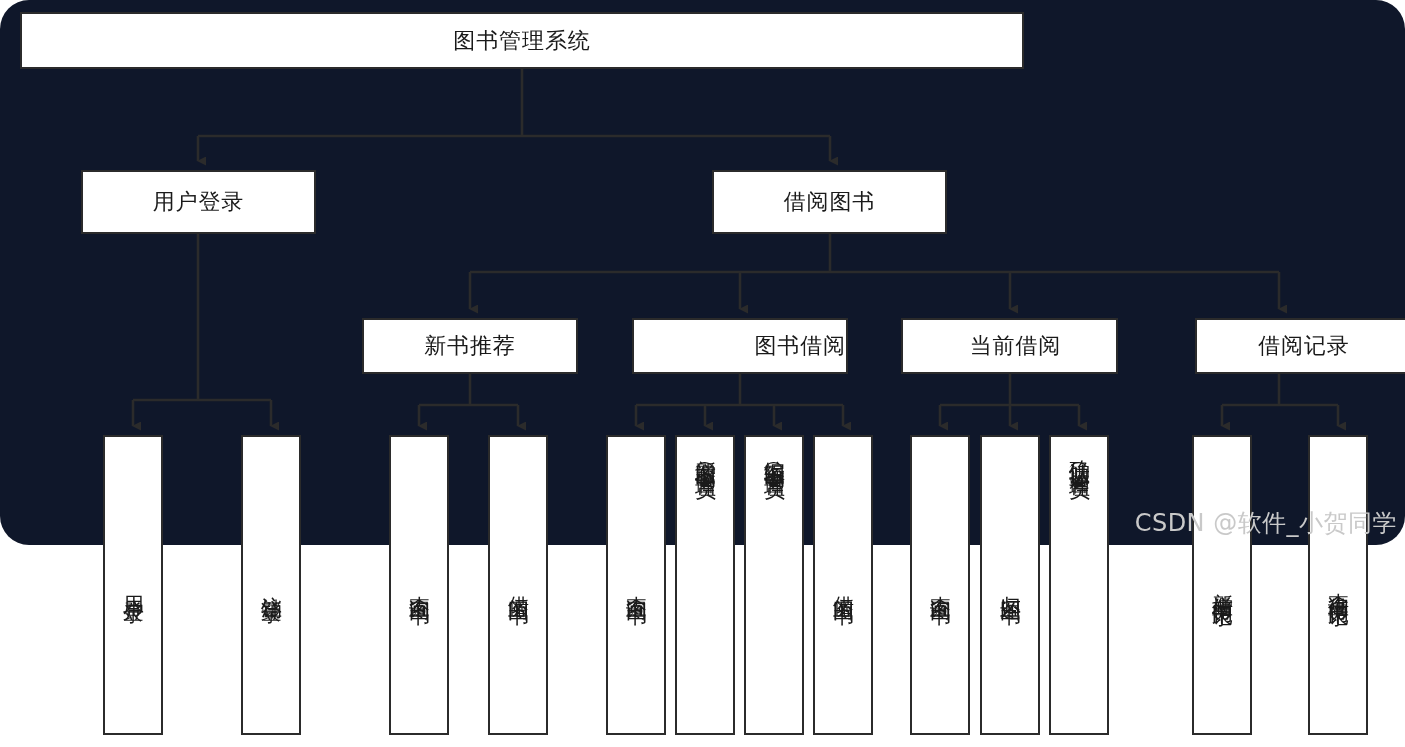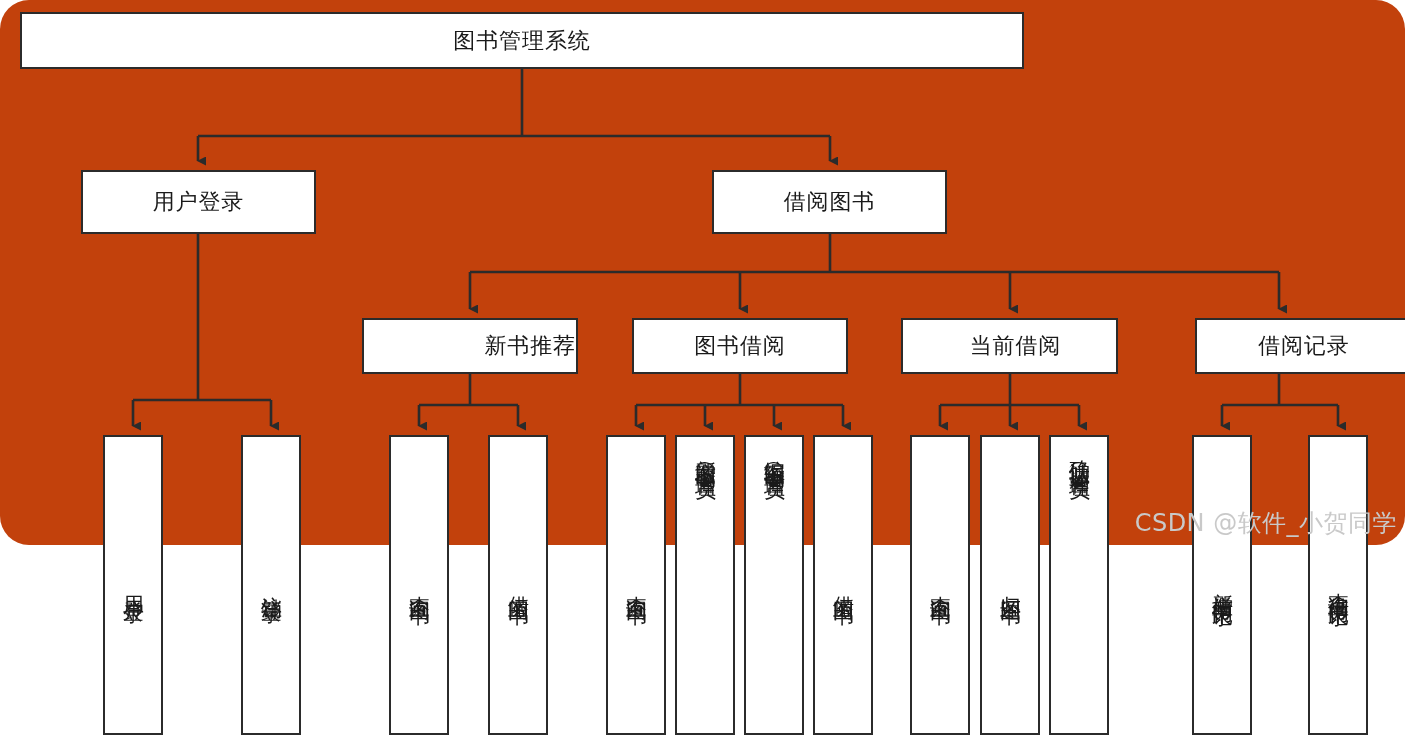--- a/index.html
+++ b/index.html
@@ -11,21 +11,21 @@
   body {
     font-family: "DejaVu Sans", "Liberation Sans", sans-serif;
     width: 1405px;
     height: 747px;
     overflow: hidden;
   }
   #diagram-root {
     position: relative;
     width: 1405px;
     height: 545px;
-    background: #c2410c;
+    background: #0f172a;
     border-radius: 29px;
   }
   
   #connectors {
     position: absolute;
     left: 0;
     top: 0;
     width: 1405px;
     height: 747px;
   }
@@ -145,25 +145,25 @@
   </div>
 
   <div class="node horiz" style="left:81px; top:170px; width:235px; height:64px;">
     <span class="node-label">用户登录</span>
   </div>
 
   <div class="node horiz" style="left:712px; top:170px; width:235px; height:64px;">
     <span class="node-label">借阅图书</span>
   </div>
 
-  <div class="node horiz" style="left:362px; top:318px; width:216px; height:56px;justify-content:flex-end;">
+  <div class="node horiz" style="left:362px; top:318px; width:216px; height:56px;">
     <span class="node-label">新书推荐</span>
   </div>
 
-  <div class="node horiz" style="left:632px; top:318px; width:216px; height:56px;">
+  <div class="node horiz" style="left:632px; top:318px; width:216px; height:56px;justify-content:flex-end;">
     <span class="node-label">图书借阅</span>
   </div>
 
   <div class="node horiz" style="left:901px; top:318px; width:217px; height:56px;padding-left:12px;">
     <span class="node-label">当前借阅</span>
   </div>
 
   <div class="node horiz" style="left:1195px; top:318px; width:218px; height:56px;">
     <span class="node-label">借阅记录</span>
   </div>

